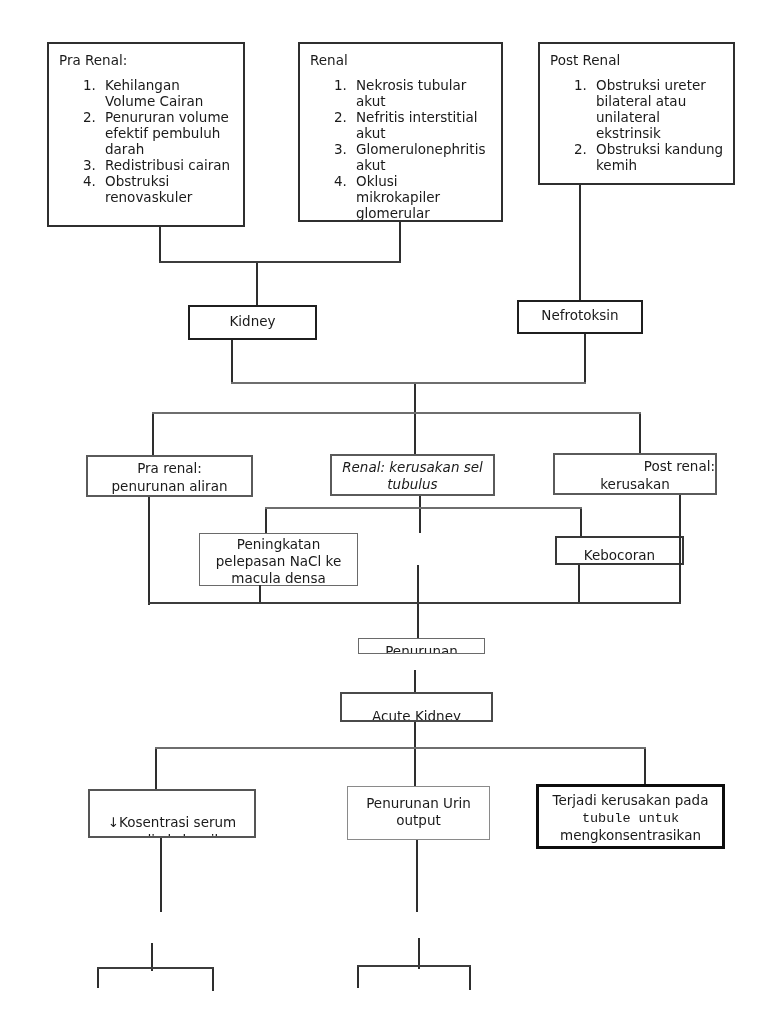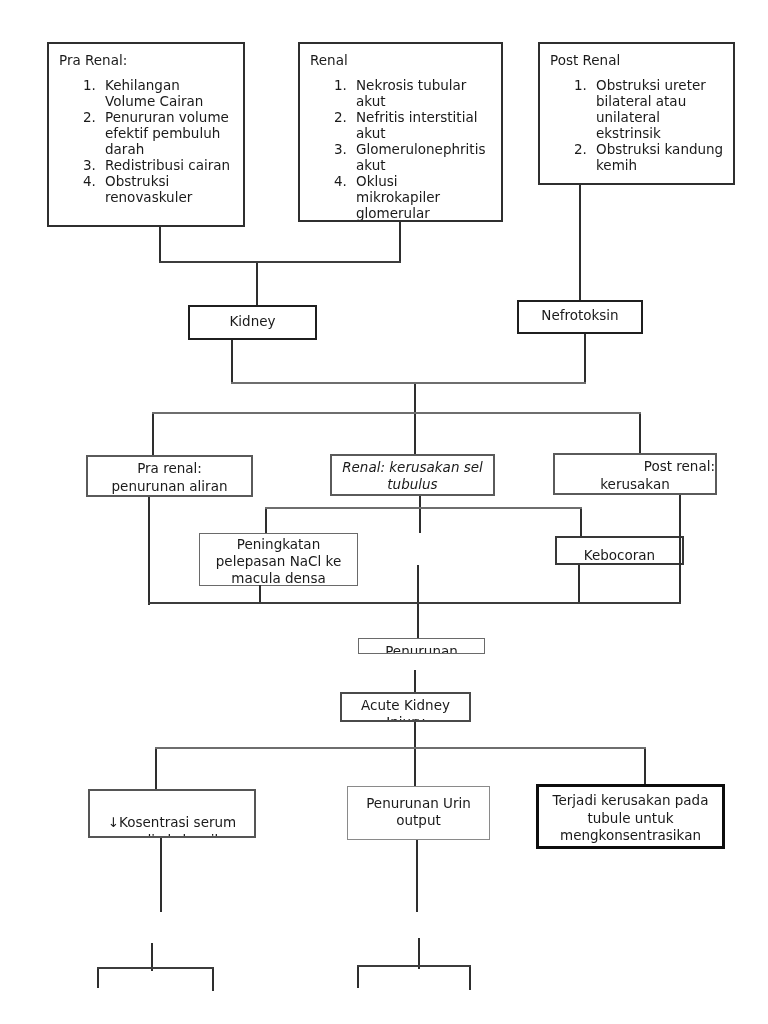--- a/index.html
+++ b/index.html
@@ -147,21 +147,21 @@
   <div class="vline" style="left:417px;top:565px;height:73px;"></div>
   <div class="vline" style="left:578px;top:565px;height:39px;"></div>
   <div class="vline" style="left:679px;top:495px;height:109px;"></div>
   <div class="hline dark" style="left:148px;top:602px;width:533px;"></div>
 
   <div class="node" style="left:358px;top:638px;width:127px;height:16px;border-color:#6a6a6a;border-width:1.5px;padding-top:4px;">
     <div class="ln">Penurunan</div>
     <div class="ln">GFR</div>
   </div>
   <div class="vline" style="left:414px;top:670px;height:22px;"></div>
-  <div class="node" style="left:340px;top:692px;width:131px;height:30px;border-color:#4a4a4a;padding-top:3px;">
+  <div class="node" style="left:340px;top:692px;width:153px;height:30px;border-color:#4a4a4a;padding-top:14px;">
     <div class="ln">Acute Kidney</div>
     <div class="ln">Injury</div>
   </div>
 
   <div class="vline" style="left:414px;top:722px;height:27px;"></div>
   <div class="hline" style="left:155px;top:747px;width:491px;"></div>
   <div class="vline" style="left:155px;top:749px;height:40px;"></div>
   <div class="vline" style="left:414px;top:749px;height:37px;"></div>
   <div class="vline" style="left:644px;top:749px;height:35px;"></div>
 
@@ -169,21 +169,21 @@
     <div class="ln" style="line-height:18px;margin-top:17px;">↓Kosentrasi serum</div>
     <div class="ln" style="line-height:18px;">yang di ekskresikan</div>
     <div class="ln" style="line-height:18px;">oleh ginjal</div>
   </div>
   <div class="node" style="left:347px;top:786px;width:143px;height:54px;border-color:#8a8a8a;border-width:1.5px;padding-top:8px;">
     <div class="ln">Penurunan Urin</div>
     <div class="ln">output</div>
   </div>
   <div class="node" style="left:536px;top:784px;width:189px;height:65px;border:3px solid #0d0d0d;padding-top:5px;">
     <div class="ln" style="line-height:17.5px;">Terjadi kerusakan pada</div>
-    <div class="ln" style="line-height:17.5px;">tubule untuk</div>
+    <div class="ln" style="line-height:17.5px;font-family:Liberation Mono, monospace;">tubule untuk</div>
     <div class="ln" style="line-height:17.5px;">mengkonsentrasikan</div>
     <div class="ln" style="line-height:17.5px;">urin</div>
   </div>
 
   <div class="vline" style="left:160px;top:838px;height:74px;"></div>
   <div class="vline" style="left:151px;top:943px;height:28px;"></div>
   <div class="hline dark" style="left:97px;top:967px;width:117px;"></div>
   <div class="vline" style="left:97px;top:969px;height:19px;"></div>
   <div class="vline" style="left:212px;top:969px;height:22px;"></div>
 

